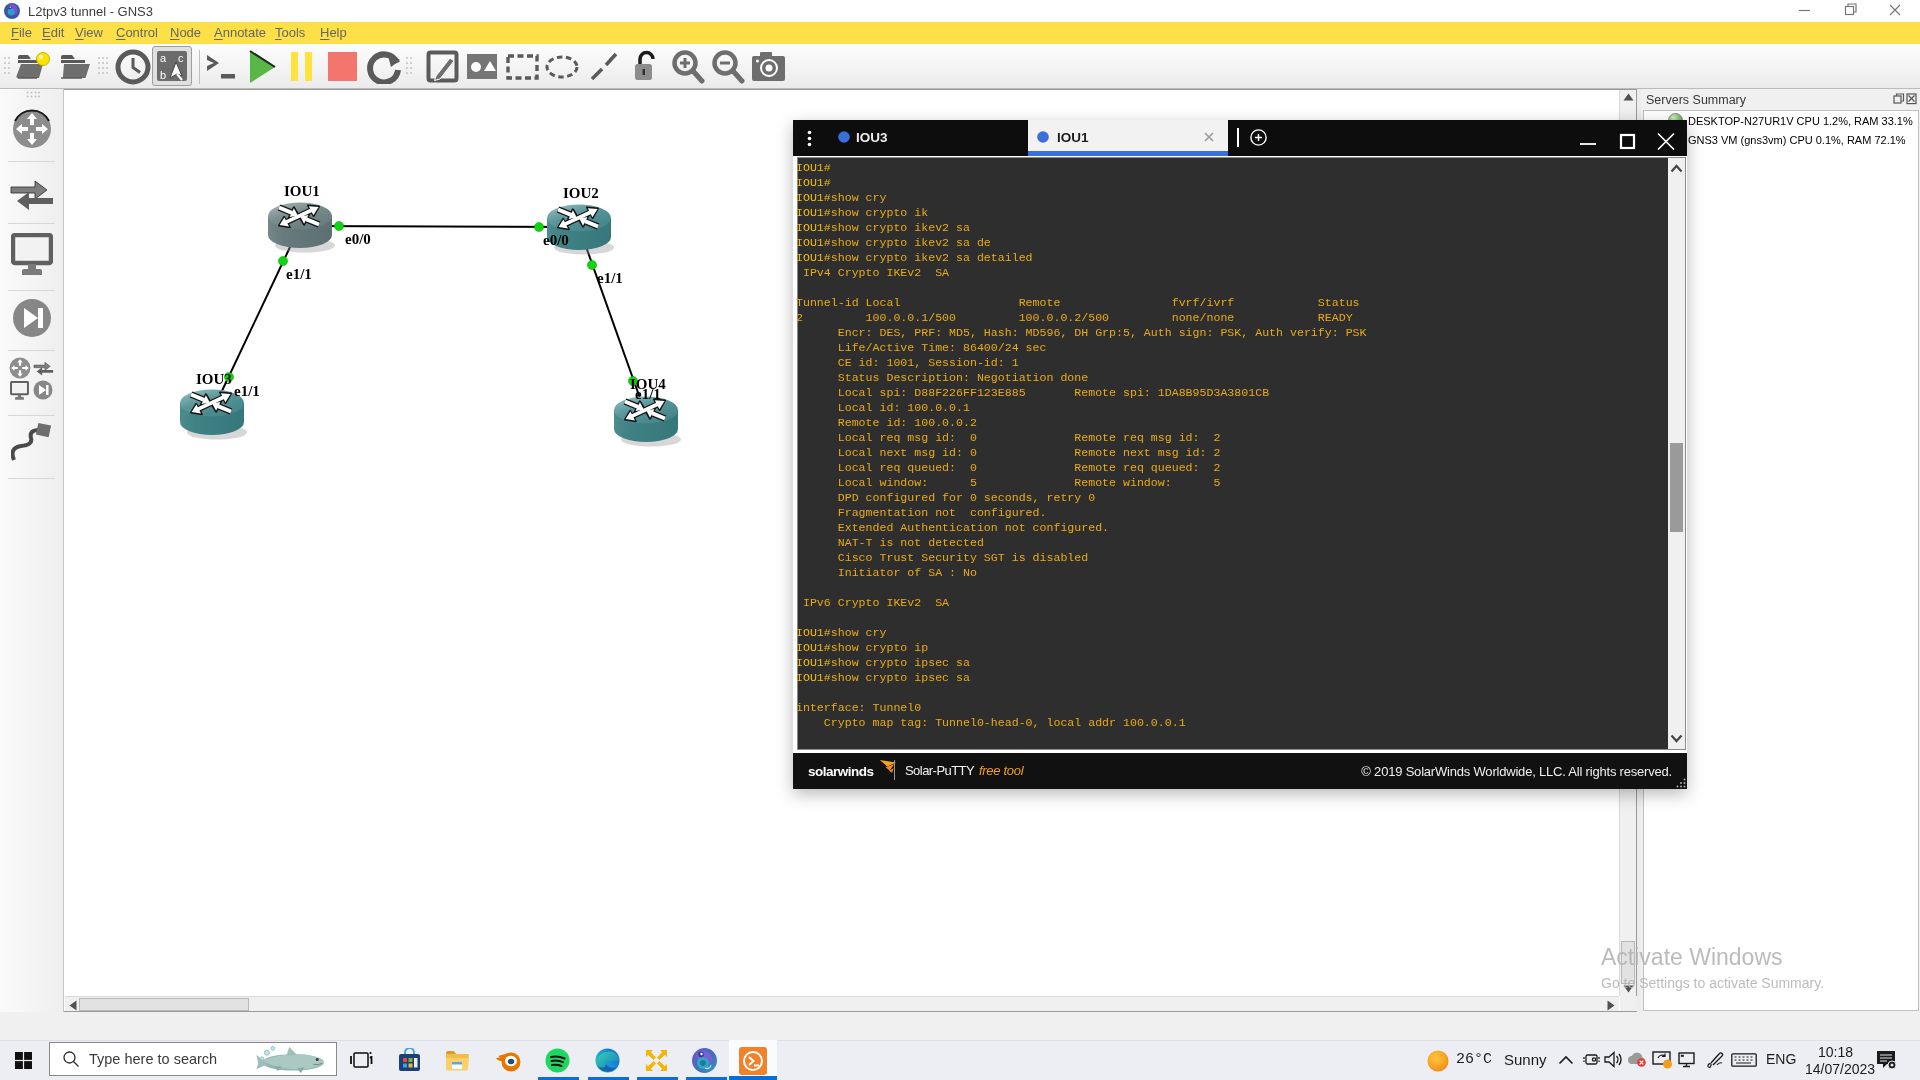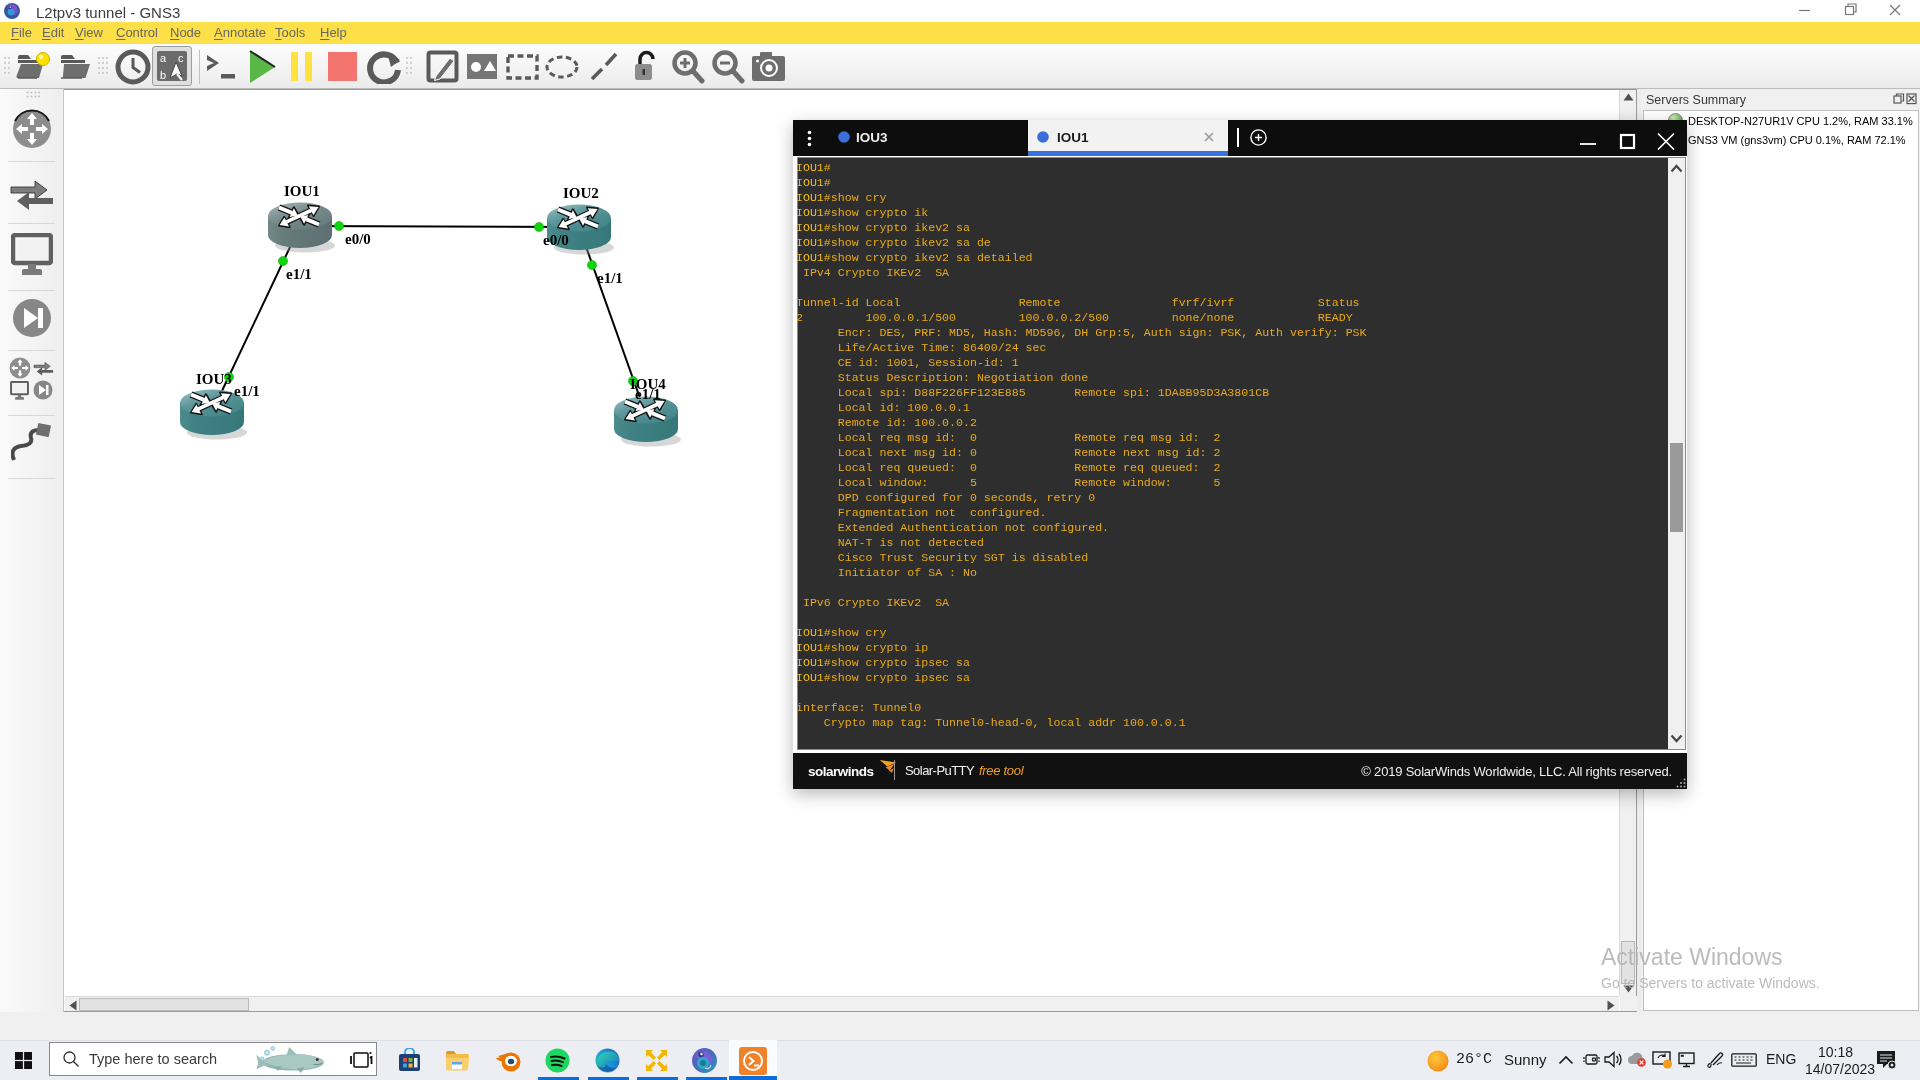--- a/index.html
+++ b/index.html
@@ -1,19 +1,19 @@
 <!DOCTYPE html>
 <html><head>
 <meta charset="utf-8">
 <style>
 * { margin:0; padding:0; box-sizing:border-box; }
 html,body { width:1920px; height:1080px; overflow:hidden; font-family:"Liberation Sans",sans-serif; background:#fff; }
 .abs { position:absolute; }
 #titlebar { position:absolute; left:0; top:0; width:1920px; height:22px; background:#fff; }
-#titletext { position:absolute; left:36px; top:4px; font-size:15px; color:#3c3c3c; }
+#titletext { position:absolute; left:28px; top:4px; font-size:13px; color:#3c3c3c; }
 #menubar { position:absolute; left:0; top:22px; width:1920px; height:22px; background:#fde047; }
 .menuitem { position:absolute; top:3px; font-size:13px; color:#666; }
 .menuitem u { text-decoration-thickness:1px; text-underline-offset:2px; }
 #toolbar { position:absolute; left:0; top:44px; width:1920px; height:45px; background:linear-gradient(#fdfdfd,#ebebeb); border-bottom:1px solid #bbb; }
 #sidebar { position:absolute; left:0; top:89px; width:64px; height:923px; background:linear-gradient(90deg,#fafafa,#eee); border-right:1px solid #c6c6c6; }
 .sep { position:absolute; left:8px; width:47px; height:1px; background:#d8d8d8; }
 #canvas { position:absolute; left:64px; top:89px; width:1573px; height:923px; background:#fff; border:1px solid #9a9a9a; border-left:none; }
 #rightdock { position:absolute; left:1641px; top:89px; width:279px; height:923px; background:#f0f0f0; }
 #dock-title { position:absolute; left:5px; top:4px; font-size:12.5px; color:#383838; }
 #dock-list { position:absolute; left:2px; top:21px; width:276px; height:901px; background:#fff; border:1px solid #c0c0c0; white-space:nowrap; }
@@ -26,21 +26,21 @@
 #putty { position:absolute; left:793px; top:120px; width:894px; height:669px; background:#0d0d0d; box-shadow:0 5px 16px rgba(0,0,0,0.28); }
 #ptitle { position:absolute; left:0; top:0; width:894px; height:36px; background:#0d0d0d; }
 #ptab1txt { position:absolute; left:63px; top:10px; color:#ededed; font-size:13.5px; font-weight:bold; }
 #ptab2 { position:absolute; left:235px; top:0px; width:200px; height:36px; background:#f2f2f2; border-bottom:5px solid #3a6fe0; }
 #pterm { position:absolute; left:4px; top:37px; width:889px; height:593px; background:#2e2e2e; border:1px solid #8a8a8a;padding-left:44px; }
 #pfoot { position:absolute; left:0; top:633px; width:894px; height:36px; background:#111; }
 pre.term { font-family:"Liberation Mono",monospace; font-size:11.6px; line-height:15px; color:#e9aa18; position:absolute; left:-2px; top:2px; white-space:pre; }
 pre.term b { color:#f0ba16; font-weight:normal; }
 
 #taskbar { position:absolute; left:0; top:1040px; width:1920px; height:40px; background:#eceef3; border-top:1px solid #dcdfe6; }
-#searchbox { position:absolute; left:49px; top:1042px; width:328px; height:34px; background:#fff; border:1px solid #888; }
+#searchbox { position:absolute; left:49px; top:1042px; width:288px; height:34px; background:#fff; border:1px solid #888; }
 .tbtext { position:absolute; font-size:15px; color:#1b1b1b; }
 #activate { position:absolute; left:1601px; top:944px; color:#b0b0b0; opacity:0.85; }
 </style>
 </head>
 <body>
 <div id="titlebar">
   <svg class="abs" style="left:4px;top:3px" width="16" height="16" viewBox="0 0 16 16">
       <circle cx="8" cy="8" r="8" fill="#35589e"></circle>
       <path d="M4 3 a5 5 0 0 1 9 3 a4 4 0 0 1 -7 4z" fill="#7a4fd0"></path>
       <circle cx="7" cy="9" r="3.4" fill="#2e9bd6"></circle>
@@ -298,21 +298,21 @@
         <circle cx="7.5" cy="7.5" r="7" fill="url(#gb)" stroke="#888" stroke-width="1"></circle>
       </svg>
     <div class="abs" style="left:44px;top:23px;font-size:11px;color:#000">GNS3 VM (gns3vm) CPU 0.1%, RAM 72.1%</div>
   </div>
 </div>
 <div class="abs" style="left:1620px;top:996px;width:17px;height:15px;background:#f0f0f0;"></div>
 <div class="abs" style="left:1637px;top:89px;width:4px;height:923px;background:#ececec;"></div>
 <div id="statusbar"></div>
 <div id="activate">
   <div style="font-size:23px;">Activate Windows</div>
-  <div style="font-size:14px;margin-top:4px;">Go to Servers to activate Windows.</div>
+  <div style="font-size:14px;margin-top:4px;">Go to Settings to activate Summary.</div>
 </div>
 
 <svg class="abs" style="left:0;top:0" width="760" height="470" viewBox="0 0 760 470">
 <defs>
 <linearGradient id="rtop" x1="0" y1="0" x2="0.8" y2="1">
         <stop offset="0" stop-color="#9ec4c6"></stop>
         <stop offset="0.45" stop-color="#5a9599"></stop>
         <stop offset="1" stop-color="#3f8487"></stop>
       </linearGradient>
 <linearGradient id="rbody" x1="0" y1="0" x2="1" y2="0">

